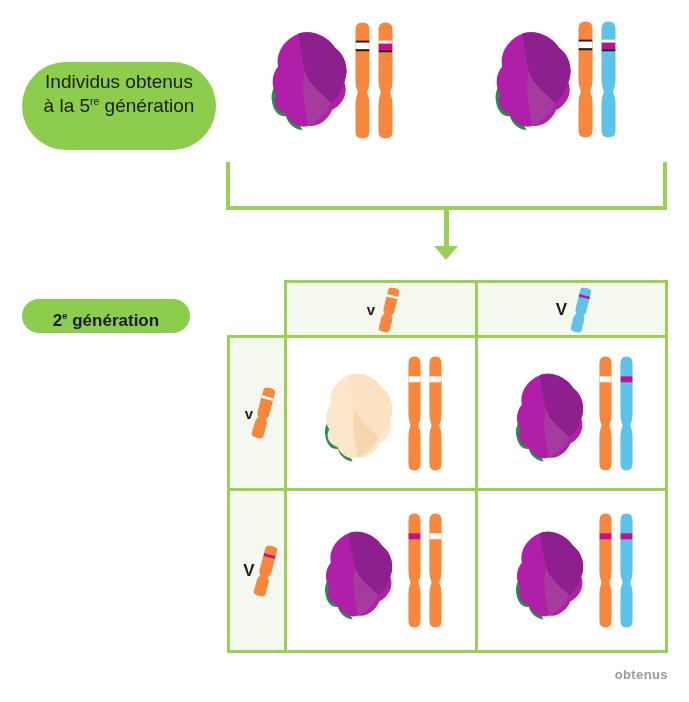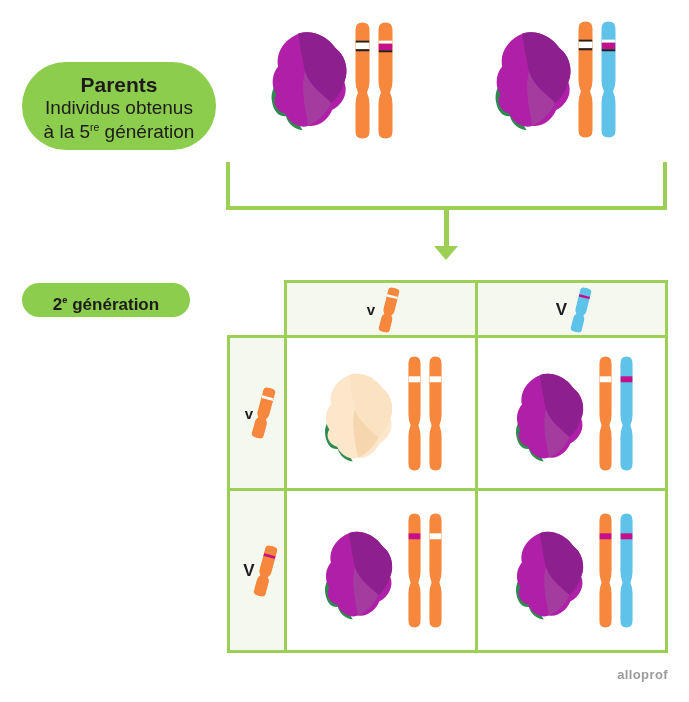--- a/index.html
+++ b/index.html
@@ -9,21 +9,21 @@
   
   .gl{position:absolute;background:var(--line-green);}
   .arrowhead{position:absolute;width:0;height:0;
              border-left:12px solid transparent;border-right:12px solid transparent;
              border-top:14px solid var(--line-green);}
   
   .bubble{position:absolute;background:var(--bubble-green);text-align:center;}
   .parents-bubble{left:22px;top:62px;width:194px;height:88px;border-radius:44px;padding-top:10px;box-sizing:border-box;}
   .bubble-title{font-size:21px;font-weight:800;line-height:26px;}
   .bubble-line{font-size:19px;font-weight:400;line-height:20px;}
-  .gen-pill{left:22px;top:283px;width:168px;height:34px;border-radius:17px;
+  .gen-pill{left:22px;top:299px;width:168px;height:34px;border-radius:17px;
             font-size:17px;font-weight:800;line-height:34px;}
   sup{font-size:0.55em;vertical-align:super;font-weight:inherit;}
   
   .fill{position:absolute;background:var(--header-fill);}
   
   .hcell,.pcell{position:absolute;display:flex;align-items:center;justify-content:center;}
   .hcell{gap:8px;}
   .pcell{gap:10px;}
   .allele-lower{font-size:15px;font-weight:700;}
   .allele-upper{font-size:17px;font-weight:700;}
@@ -57,21 +57,20 @@
       <g id="flowerShape">
         <path fill="var(--stem)" d="M23,54 C12,60 4,72 7,85 C9,96 15,102 23,101 C25,110 33,116 42,117 C37,109 33,101 32,93 C25,90 20,84 20,76 C20,68 21,60 23,54 Z"></path>
         <path fill="var(--f1)" d="M38,6 C20,13 11,29 14,44 C7,52 5,66 12,76 C6,85 13,96 22,98 C26,108 38,116 49,112 C61,114 72,104 76,94 C88,88 95,74 90,62 C96,48 91,31 80,23 C70,8 52,1 38,6 Z"></path>
         <path fill="var(--f2)" d="M37,6 C52,1 70,8 80,23 C91,31 96,48 90,62 C87,72 82,80 75,86 L61,73 C53,65 47,58 45,50 C42,37 39,20 37,6 Z"></path>
         <path fill="var(--f3)" d="M45,50 C47,58 53,65 61,73 L75,86 C70,97 60,107 49,112 C46,100 44,88 43,76 C42,66 43,56 45,50 Z"></path>
       </g>
     </defs>
   </svg>
 
   <div class="bubble parents-bubble">
-    <div class="bubble-title">Parents</div>
     <div class="bubble-line">Individus obtenus</div>
     <div class="bubble-line"><span>à la 5</span><sup>re</sup><span> génération</span></div>
   </div>
 
   <div class="abs flower flower-purple" style="left:266px;top:27px;width:87px;height:107px">
     <svg viewBox="0 0 100 120">
         <use href="#flowerShape"></use>
       </svg>
   </div>
   <div class="abs chrom chrom-parent" style="left:355px;top:22px">
@@ -284,15 +283,15 @@
           <svg viewBox="0 0 30 232" preserveAspectRatio="none" width="100%" height="100%">
             <path d="M1,15 Q1,1 15,1 Q29,1 29,15 L29,118 Q29,129 24,140 Q29,151 29,162 L29,217 Q29,231 15,231 Q1,231 1,217 L1,162 Q1,151 6,140 Q1,129 1,118 Z" fill="#5fc3e9"></path>
             <g clip-path="url(#chromClip)">
               <rect x="0" y="41" width="30" height="12" fill="#c50f8b"></rect>
             </g>
           </svg>
         </div>
     </div>
   </div>
 
-  <div class="watermark">alloprof</div>
+  <div class="watermark">obtenus</div>
 
 </div>
 
 </body></html>

